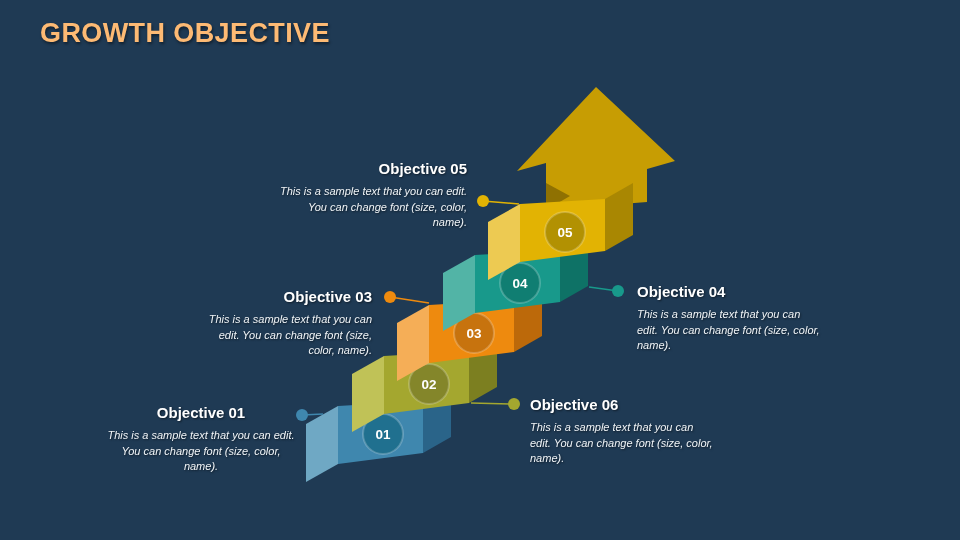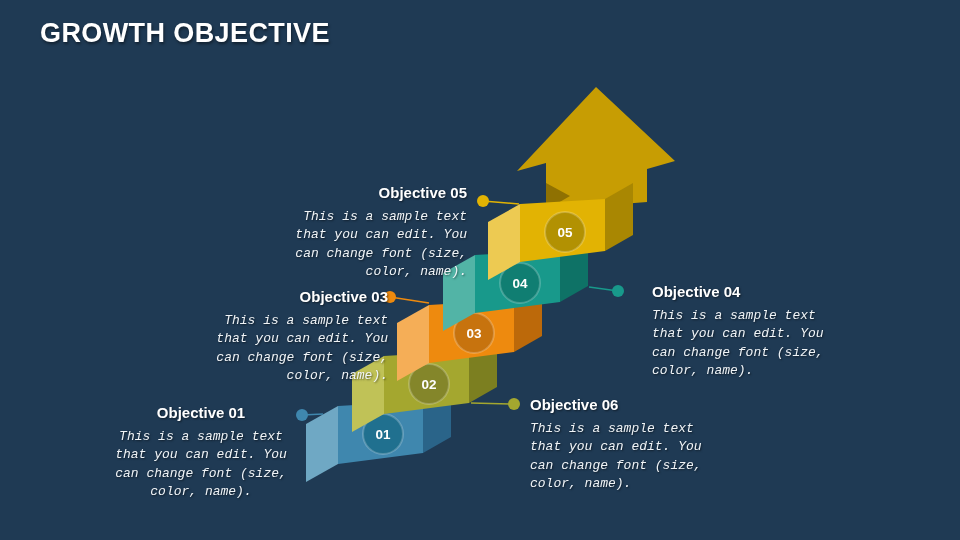--- a/index.html
+++ b/index.html
@@ -14,42 +14,41 @@
   .slide svg.graphic {
     position: absolute;
     left: 0; top: 0;
   }
   .page-title {
     position: absolute;
     left: 40px;
     top: 18px;
     font-size: 27px;
     font-weight: bold;
-    color: #ffffff;
+    color: #fdba74;
     letter-spacing: 0.4px;
     text-shadow: 1px 2px 3px rgba(0,0,0,0.45);
   }
   .callout {
     position: absolute;
     color: #ffffff;
   }
   .callout .obj-label {
     font-size: 15px;
     font-weight: bold;
     margin: 0 0 7px 0;
     text-shadow: 1px 1px 2px rgba(0,0,0,0.5);
   }
   .callout .obj-body {
-    font-size: 13px;
+    font-size: 11px;
     font-style: italic;
     line-height: 1.42;
     margin: 0;
     color: #f0f4f7;
     text-shadow: 1px 1px 2px rgba(0,0,0,0.5);
-    font-family: Liberation Mono, monospace;
   }
   .align-right { text-align: right; }
   .align-left  { text-align: left; }
 </style>
 </head>
 <body>
 
 <div class="slide">
 
   <svg class="graphic" width="960" height="540" viewBox="0 0 960 540">
@@ -114,36 +113,36 @@
       <line x1="618" y1="291" x2="589" y2="287" stroke-width="1.5" stroke="#18998b"></line>
       <circle cx="618" cy="291" r="6" fill="#18998b"></circle>
 
       <line x1="483" y1="201" x2="519" y2="204" stroke-width="1.5" stroke="#e2b303"></line>
       <circle cx="483" cy="201" r="6" fill="#e2b303"></circle>
     </g>
   </svg>
 
   <div class="page-title">GROWTH OBJECTIVE</div>
 
-  <div class="callout align-right" style="left:275px; top:160px; width:192px;margin-top:24px;">
+  <div class="callout align-right" style="left:275px; top:160px; width:192px;">
     <div class="obj-label">Objective 05</div>
     <p class="obj-body">This is a sample text that you can edit. You can change font (size, color, name).</p>
   </div>
 
-  <div class="callout align-right" style="left:206px; top:288px; width:182px;">
+  <div class="callout align-right" style="left:190px; top:288px; width:182px;">
     <div class="obj-label">Objective 03</div>
     <p class="obj-body">This is a sample text that you can edit. You can change font (size, color, name).</p>
   </div>
 
   <div class="callout align-right" style="left:105px; top:404px; width:192px;text-align:center;">
     <div class="obj-label">Objective 01</div>
     <p class="obj-body">This is a sample text that you can edit. You can change font (size, color, name).</p>
   </div>
 
-  <div class="callout align-left" style="left:637px; top:283px; width:185px;margin-left:15px;">
+  <div class="callout align-left" style="left:637px; top:283px; width:185px;">
     <div class="obj-label">Objective 04</div>
     <p class="obj-body">This is a sample text that you can edit. You can change font (size, color, name).</p>
   </div>
 
   <div class="callout align-left" style="left:530px; top:396px; width:185px;">
     <div class="obj-label">Objective 06</div>
     <p class="obj-body">This is a sample text that you can edit. You can change font (size, color, name).</p>
   </div>
 
 </div>

